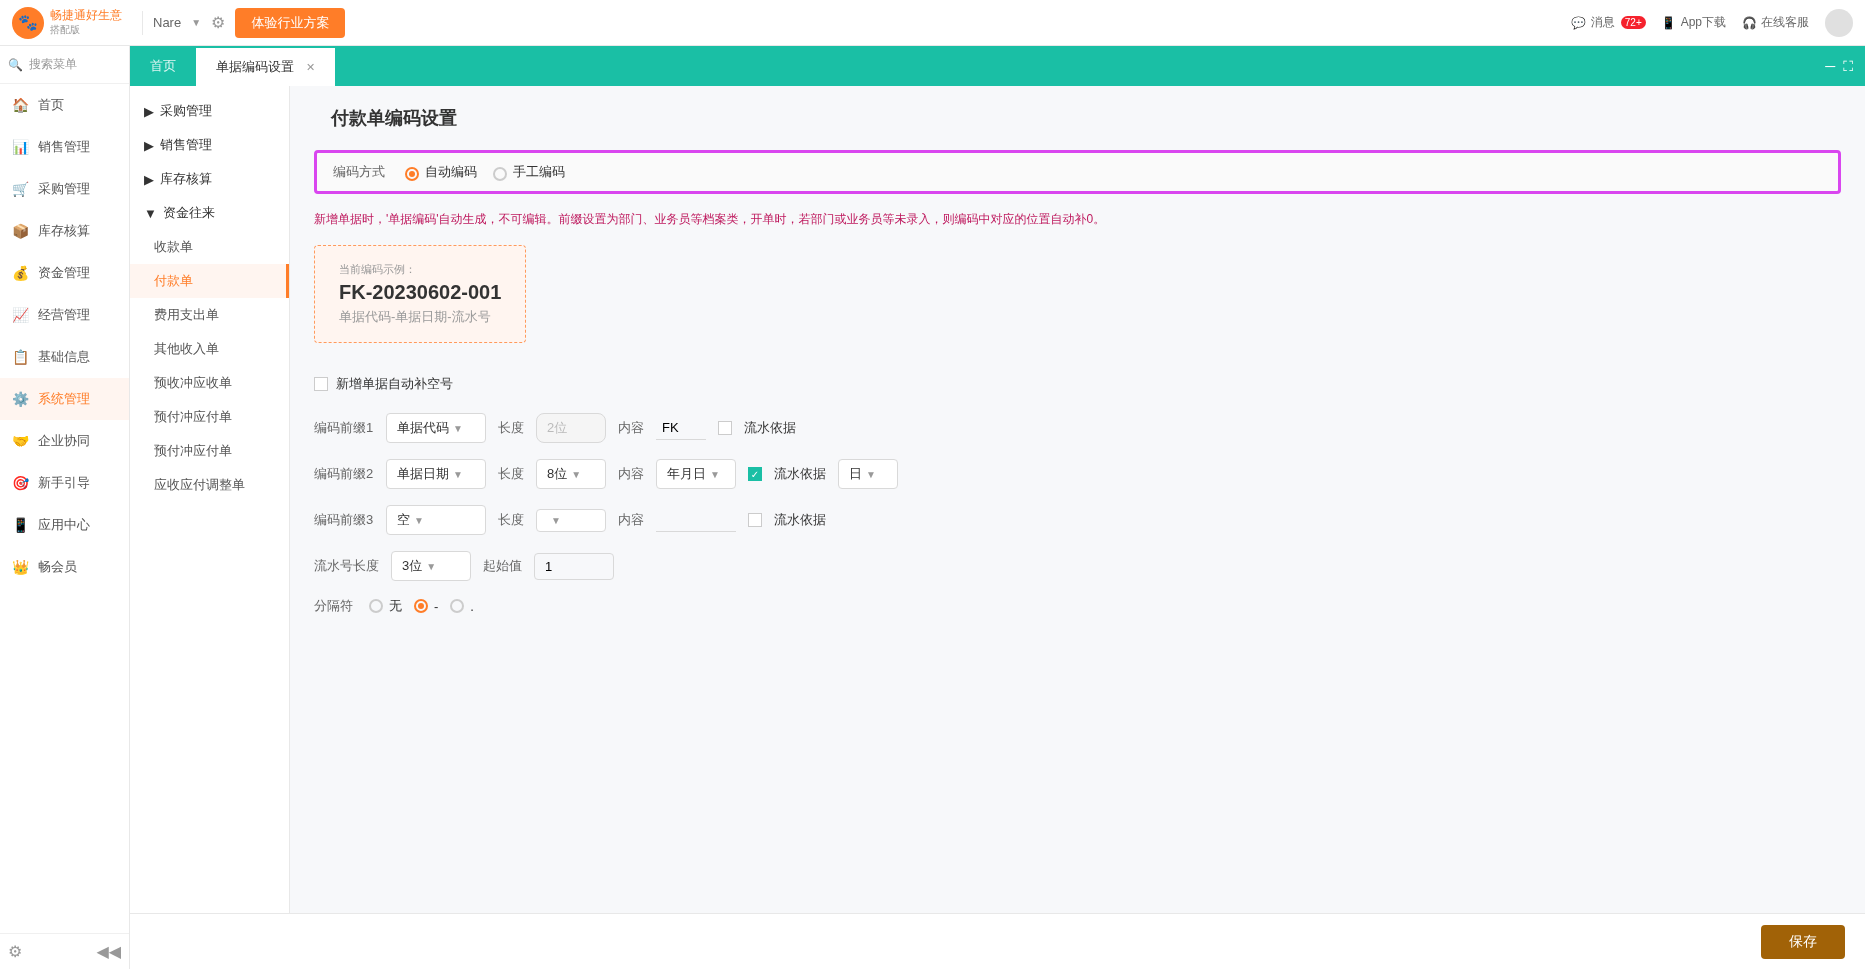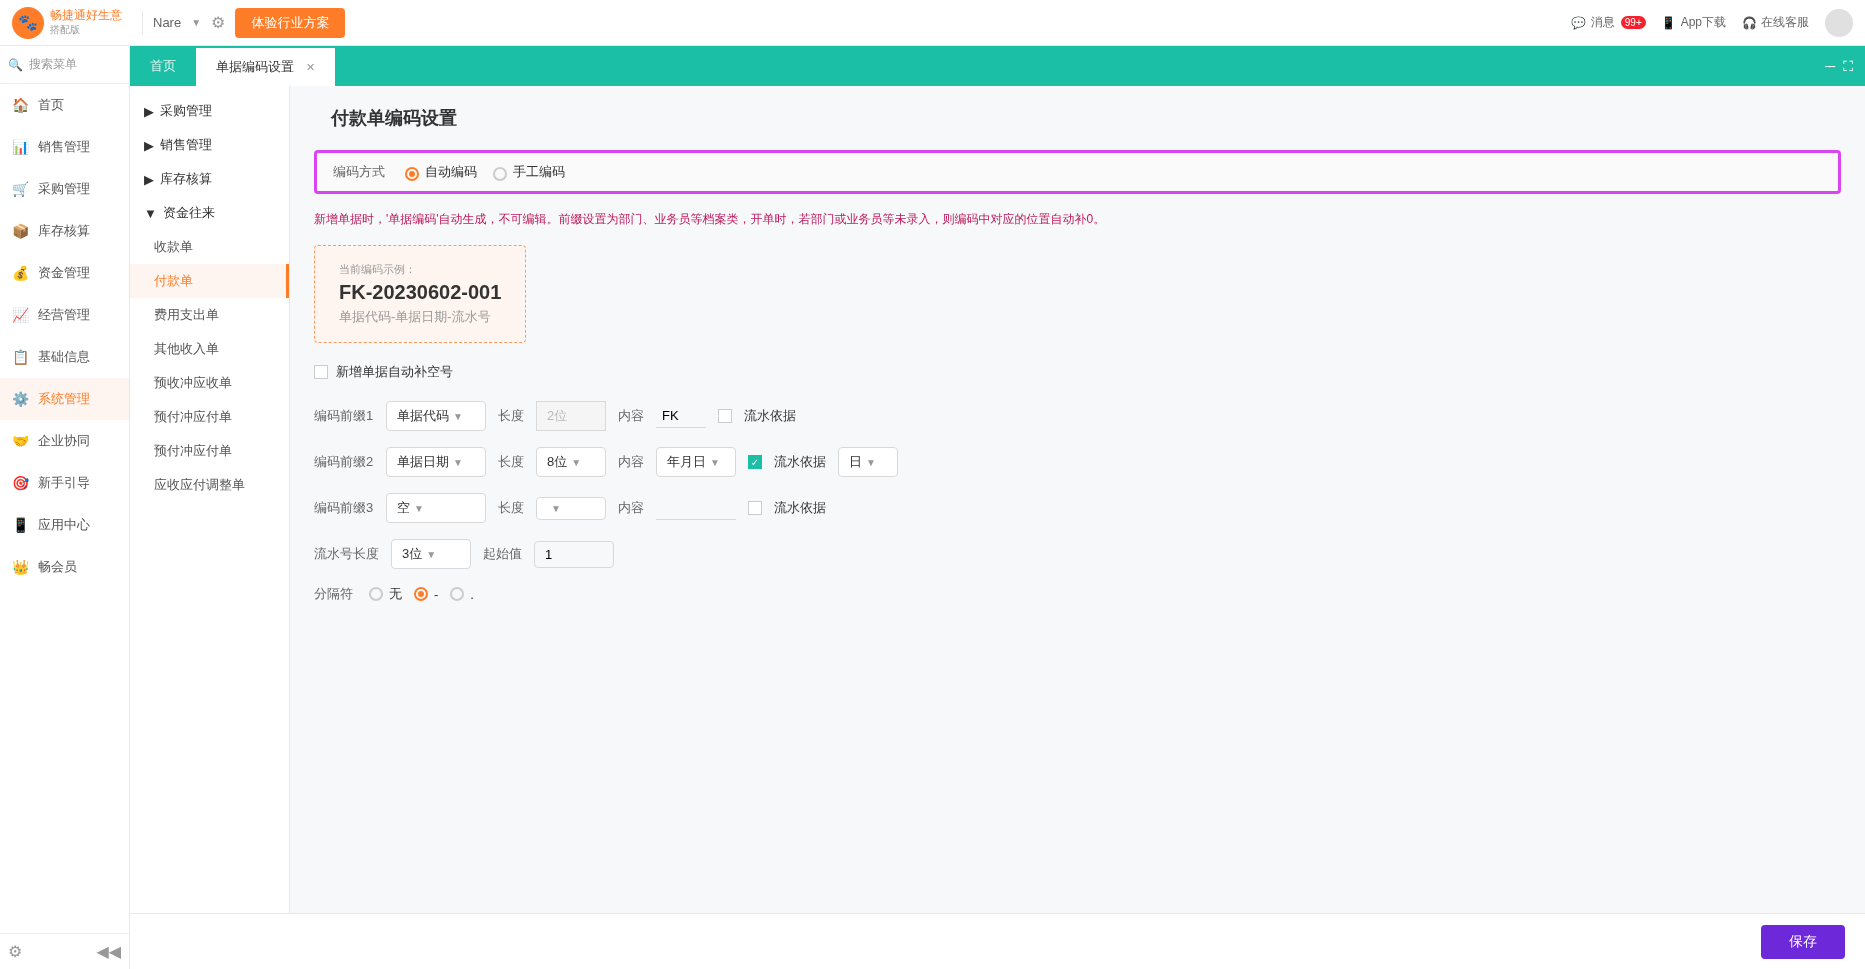--- a/index.html
+++ b/index.html
@@ -209,21 +209,21 @@
       margin-bottom: 16px;
       line-height: 1.6;
     }
 
     .code-preview {
       background: #fff5f0;
       border: 1px dashed #ff9a5c;
       border-radius: 4px;
       padding: 16px 24px;
       display: inline-block;
-      margin-bottom: 20px;
+      margin-bottom: 32px;
     }
     .code-preview-main { font-size: 20px; font-weight: 700; color: #333; }
     .code-preview-sub { font-size: 13px; color: #999; margin-top: 4px; }
 
     .checkbox-row {
       display: flex;
       align-items: center;
       gap: 8px;
       margin-bottom: 20px;
     }
@@ -250,21 +250,21 @@
       border-radius: 4px;
       padding: 5px 10px;
       background: #fff;
       cursor: pointer;
       min-width: 100px;
       gap: 4px;
       font-size: 13px;
     }
     .field-input {
       border: 1px solid #d9d9d9;
-      border-radius: 0;
+      border-radius: 8px;
       padding: 5px 10px;
       font-size: 13px;
       background: #f5f5f5;
       color: #999;
       min-width: 60px;
     }
     .field-text { font-size: 13px; color: #666; }
     .field-content-input {
       border: none;
       border-bottom: 1px solid #d9d9d9;
@@ -300,21 +300,21 @@
       height: 56px;
       background: #fff;
       border-top: 1px solid #e8e8e8;
       display: flex;
       align-items: center;
       justify-content: flex-end;
       padding: 0 20px;
       flex-shrink: 0;
     }
     .btn-save {
-      background: #6d28d9;
+      background: #a16207;
       color: white;
       border: none;
       border-radius: 4px;
       padding: 8px 28px;
       font-size: 14px;
       cursor: pointer;
     }
 
     .chevron { font-size: 10px; color: #999; }
   </style>
@@ -331,21 +331,21 @@
   </div>
   <div class="topbar-divider"></div>
   <div class="topbar-company">Nare</div>
   <span class="chevron">▼</span>
   <span style="color:#999;font-size:16px;">⚙</span>
   <button class="btn-try">体验行业方案</button>
   <div class="topbar-right">
     <div class="topbar-right-item">
       <span>💬</span>
       <span>消息</span>
-      <span class="badge">99+</span>
+      <span class="badge">72+</span>
     </div>
     <div class="topbar-right-item">
       <span>📱</span>
       <span>App下载</span>
     </div>
     <div class="topbar-right-item">
       <span>🎧</span>
       <span>在线客服</span>
     </div>
     <div class="user-avatar" style="background:#e0e0e0;"></div>

